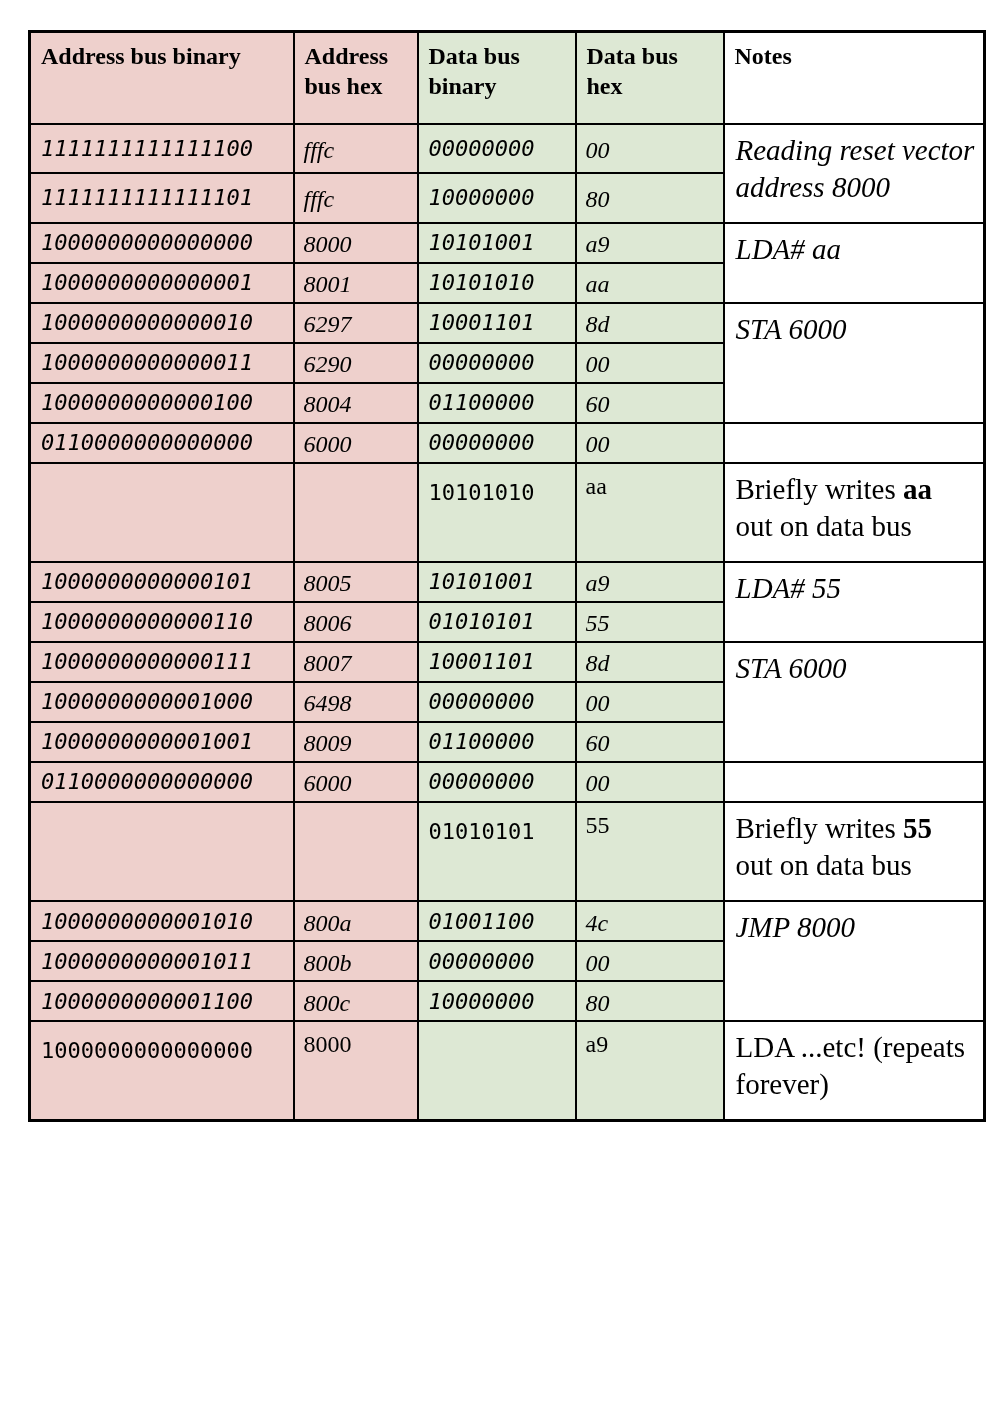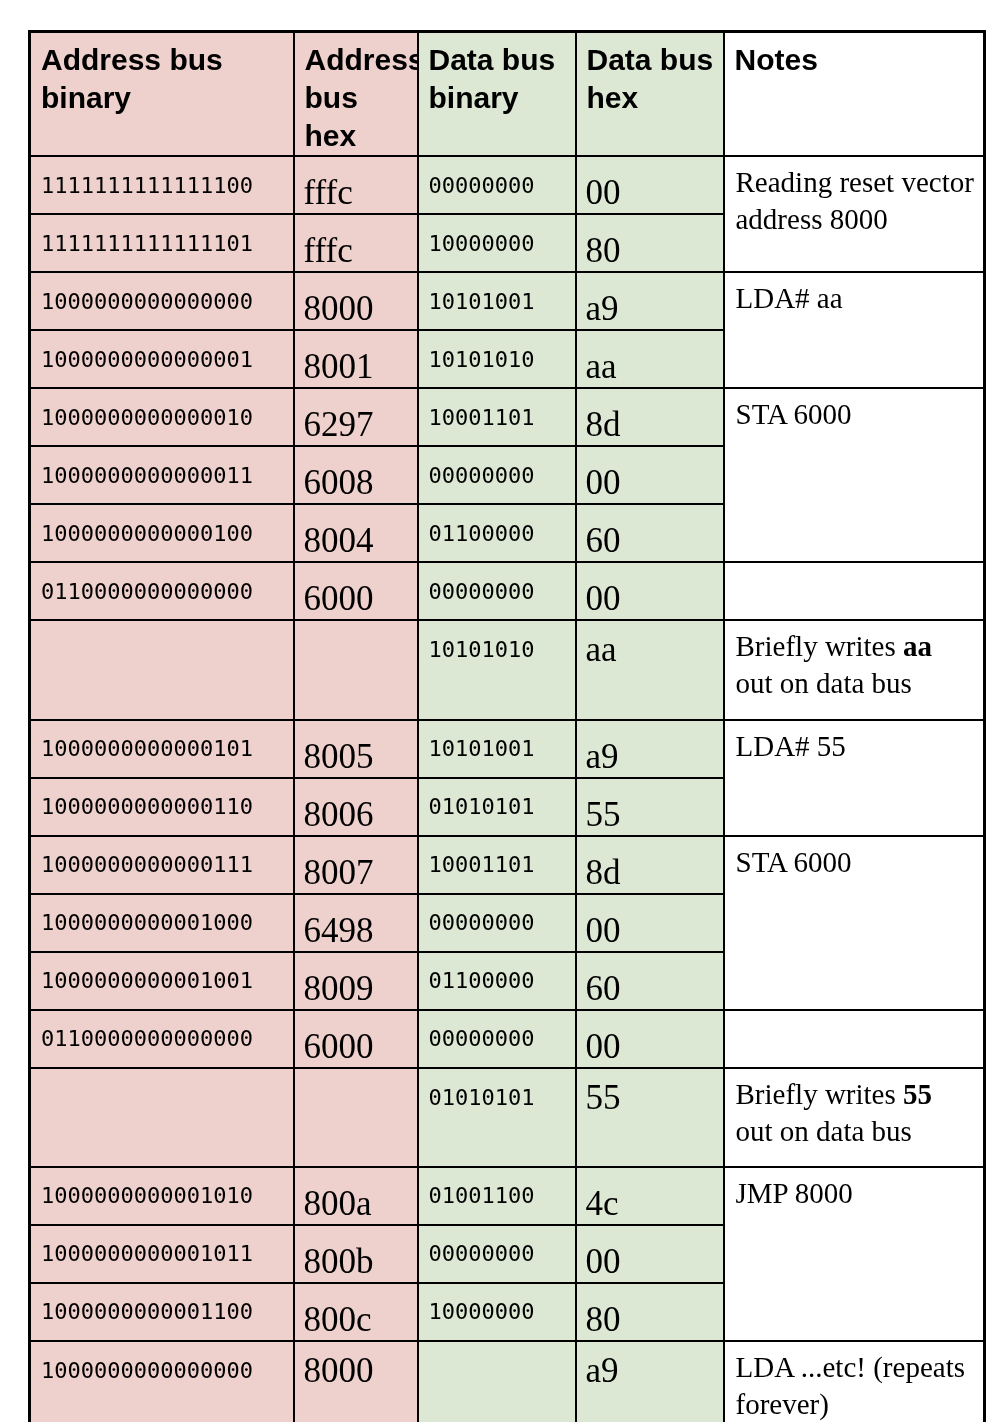--- a/index.html
+++ b/index.html
@@ -26,44 +26,44 @@
     border: 2px solid var(--border, #000);
     overflow: hidden;
     box-sizing: border-box;
   }
   
   .addr { background: var(--address_bg, #eed0cc); }
   .data { background: var(--data_bg, #dde8d4); }
   .note, th.note-h { background: var(--notes_bg, #fff); }
 
   thead tr { height: 92px; }
-  tr.r    { height: 40px; }
+  tr.r    { height: 40px; font-style: italic; }
   tr.tall { height: 93px; }
 
   th {
-    font-family: Liberation Sans, sans-serif;
-    font-size: 30px;
+    font-family: Liberation Serif, serif;
+    font-size: 24px;
     font-weight: bold;
     text-align: left;
     vertical-align: top;
     padding: 8px 6px 0 10px;
     line-height: 1.27;
   }
   td.bin {
     font-family: "DejaVu Sans Mono", monospace;
     font-size: 22px;
     padding: 0 0 0 10px;
     vertical-align: middle;
     letter-spacing: 0px;
     white-space: nowrap;
   }
   td.hex {
     font-family: "Liberation Serif", serif;
-    font-size: 35px;
-    padding: 16px 0 0 9px;
+    font-size: 24px;
+    padding: 4px 0 0 9px;
     vertical-align: middle;
     white-space: nowrap;
   }
   td.note {
     font-family: "Liberation Serif", serif;
     font-size: 29px;
     vertical-align: top;
     padding: 7px 8px 16px 11px;
     line-height: 1.28;
   }
@@ -122,21 +122,21 @@
       </tr>
       <tr class="r">
         <td class="addr bin">1000000000000010</td>
         <td class="addr hex">6297</td>
         <td class="data bin">10001101</td>
         <td class="data hex">8d</td>
         <td class="note" rowspan="3">STA 6000</td>
       </tr>
       <tr class="r">
         <td class="addr bin">1000000000000011</td>
-        <td class="addr hex">6008</td>
+        <td class="addr hex">6290</td>
         <td class="data bin">00000000</td>
         <td class="data hex">00</td>
       </tr>
       <tr class="r">
         <td class="addr bin">1000000000000100</td>
         <td class="addr hex">8004</td>
         <td class="data bin">01100000</td>
         <td class="data hex">60</td>
       </tr>
       <tr class="r">

